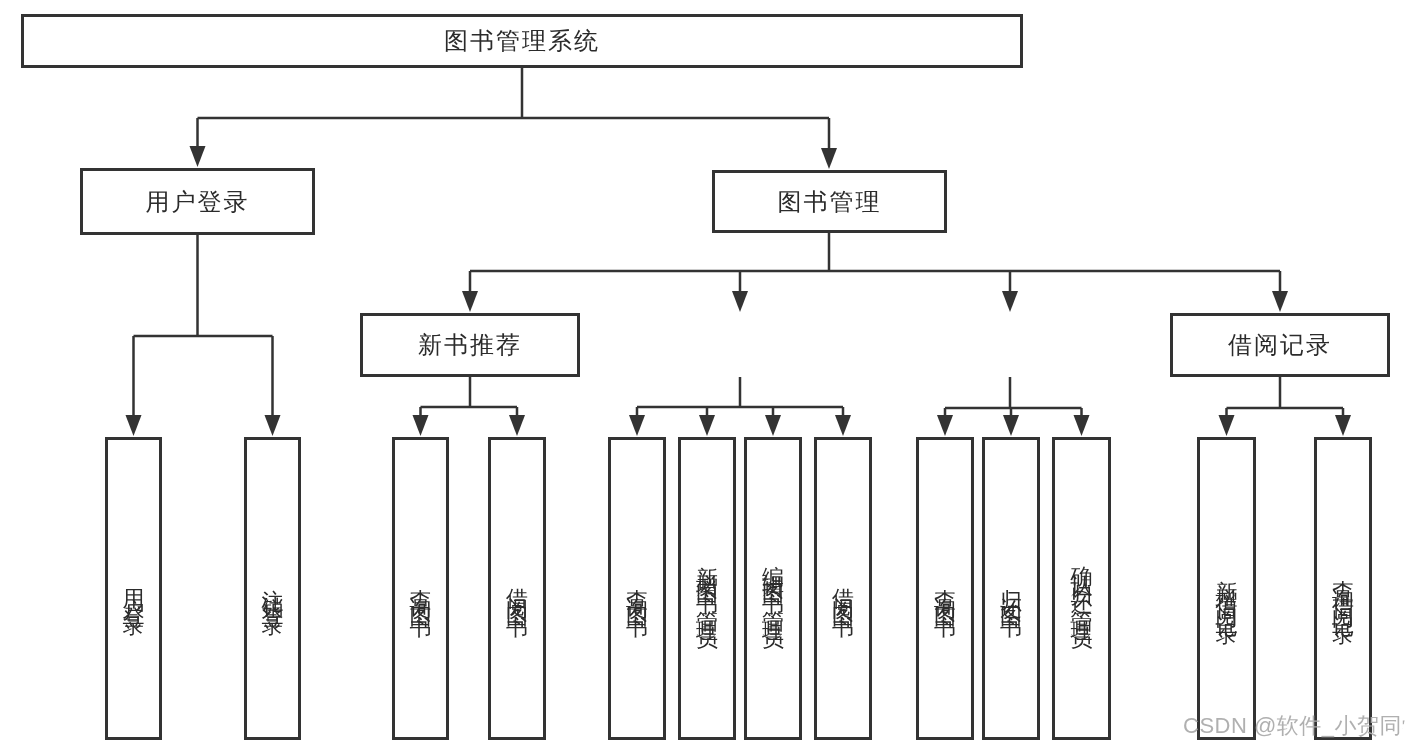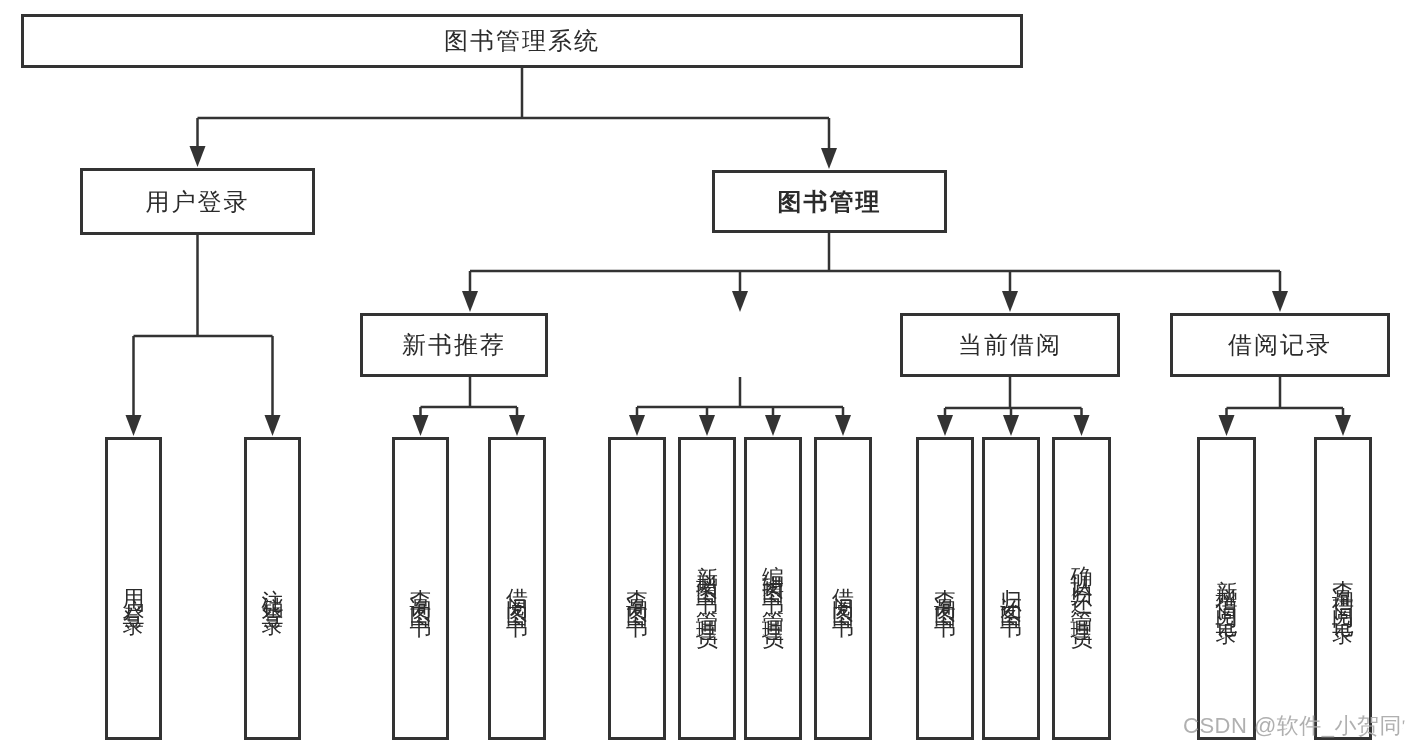--- a/index.html
+++ b/index.html
@@ -99,29 +99,26 @@
     </g>
   </svg>
 
   <div class="node" style="left:21px; top:14px; width:1002px; height:54px;">
     <span class="hlabel">图书管理系统</span>
   </div>
 
   <div class="node" style="left:80px; top:168px; width:235px; height:67px;">
     <span class="hlabel">用户登录</span>
   </div>
-  <div class="node" style="left:712px; top:170px; width:235px; height:63px;font-weight:bold;">
+  <div class="node" style="left:712px; top:170px; width:235px; height:63px;">
     <span class="hlabel">图书管理</span>
   </div>
 
-  <div class="node" style="left:360px; top:313px; width:188px; height:64px;">
+  <div class="node" style="left:360px; top:313px; width:220px; height:64px;">
     <span class="hlabel">新书推荐</span>
-  </div>
-  <div class="node" style="left:900px; top:313px; width:220px; height:64px;">
-    <span class="hlabel">当前借阅</span>
   </div>
   <div class="node" style="left:1170px; top:313px; width:220px; height:64px;">
     <span class="hlabel">借阅记录</span>
   </div>
 
   <div class="node vnode" style="left:105px; top:437px; width:57px; height:303px;">
     <span class="vlabel">用户登录</span>
   </div>
   <div class="node vnode" style="left:244px; top:437px; width:57px; height:303px;">
     <span class="vlabel">注销登录</span>

